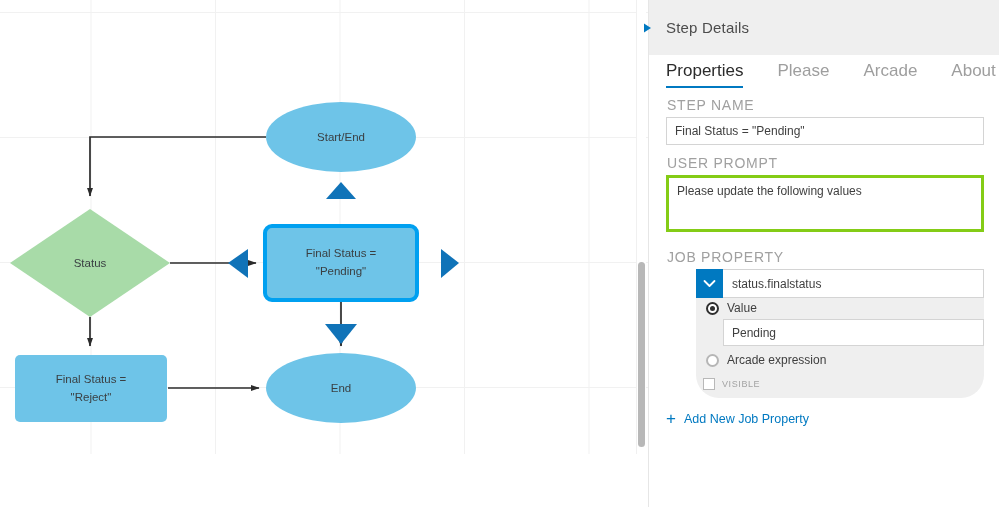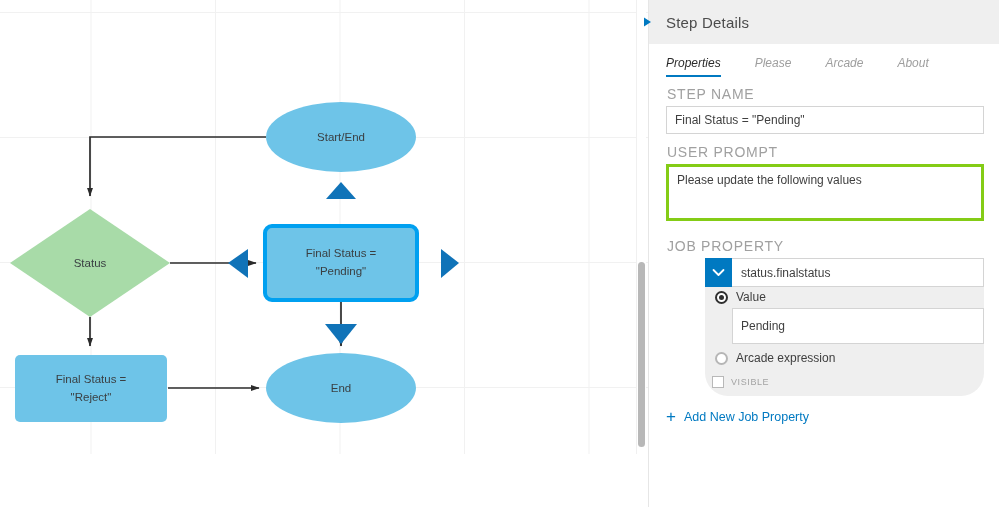--- a/index.html
+++ b/index.html
@@ -72,21 +72,21 @@
     position: absolute;
     left: 648px;
     top: 0;
     width: 351px;
     height: 507px;
     background: #ffffff;
     border-left: 1px solid #e6e6e6;
   }
   .panel-header {
     position: relative;
-    height: 44px;
+    height: 55px;
     background: #efefef;
     display: flex;
     align-items: center;
     box-sizing: border-box;
   }
   .collapse-toggle {
     width: 28px;
     height: 44px;
     display: flex;
     align-items: center;
@@ -104,27 +104,26 @@
 
   .tabs {
     display: flex;
     align-items: flex-end;
     height: 33px;
     padding: 0 0 0 17px;
     box-sizing: border-box;
   }
   .tab {
     position: relative;
-    font-size: 12px;
+    font-size: 17px;
     color: #9e9e9e;
     padding: 0 0 7px 0;
     margin-right: 34px;
     cursor: pointer;
     white-space: nowrap;
-    font-style: italic;
   }
   .tab.active {
     color: #2b2b2b;
   }
   .tab.active::after {
     content: "";
     position: absolute;
     left: 0; right: 0;
     bottom: 0;
     height: 2px;
@@ -167,21 +166,21 @@
     padding: 6px 8px;
     outline: none;
     resize: none;
     line-height: 1.3;
   }
   .spacer-10 { height: 10px; }
   .spacer-13 { height: 13px; }
 
   
   .jobprop-block {
-    margin-left: 39px;
+    margin-left: 30px;
     background: #efefef;
     border-radius: 23px;
   }
   .jobprop-select-row {
     display: flex;
     align-items: stretch;
     height: 29px;
   }
   .jobprop-dropdown-btn {
     width: 27px;
@@ -235,21 +234,21 @@
   .radio-label {
     font-size: 12px;
     color: #3f3f3f;
   }
   .value-input-wrap {
     padding: 1px 0 4px 27px;
     padding-right: 0;
   }
   .value-input {
     width: 100%;
-    height: 36px;
+    height: 27px;
     box-sizing: border-box;
     border: 1px solid #d4d4d4;
     background: #fff;
     font-family: "Liberation Sans", sans-serif;
     font-size: 12px;
     color: #3f3f3f;
     padding: 0 8px;
     outline: none;
   }
   .checkbox-row {

